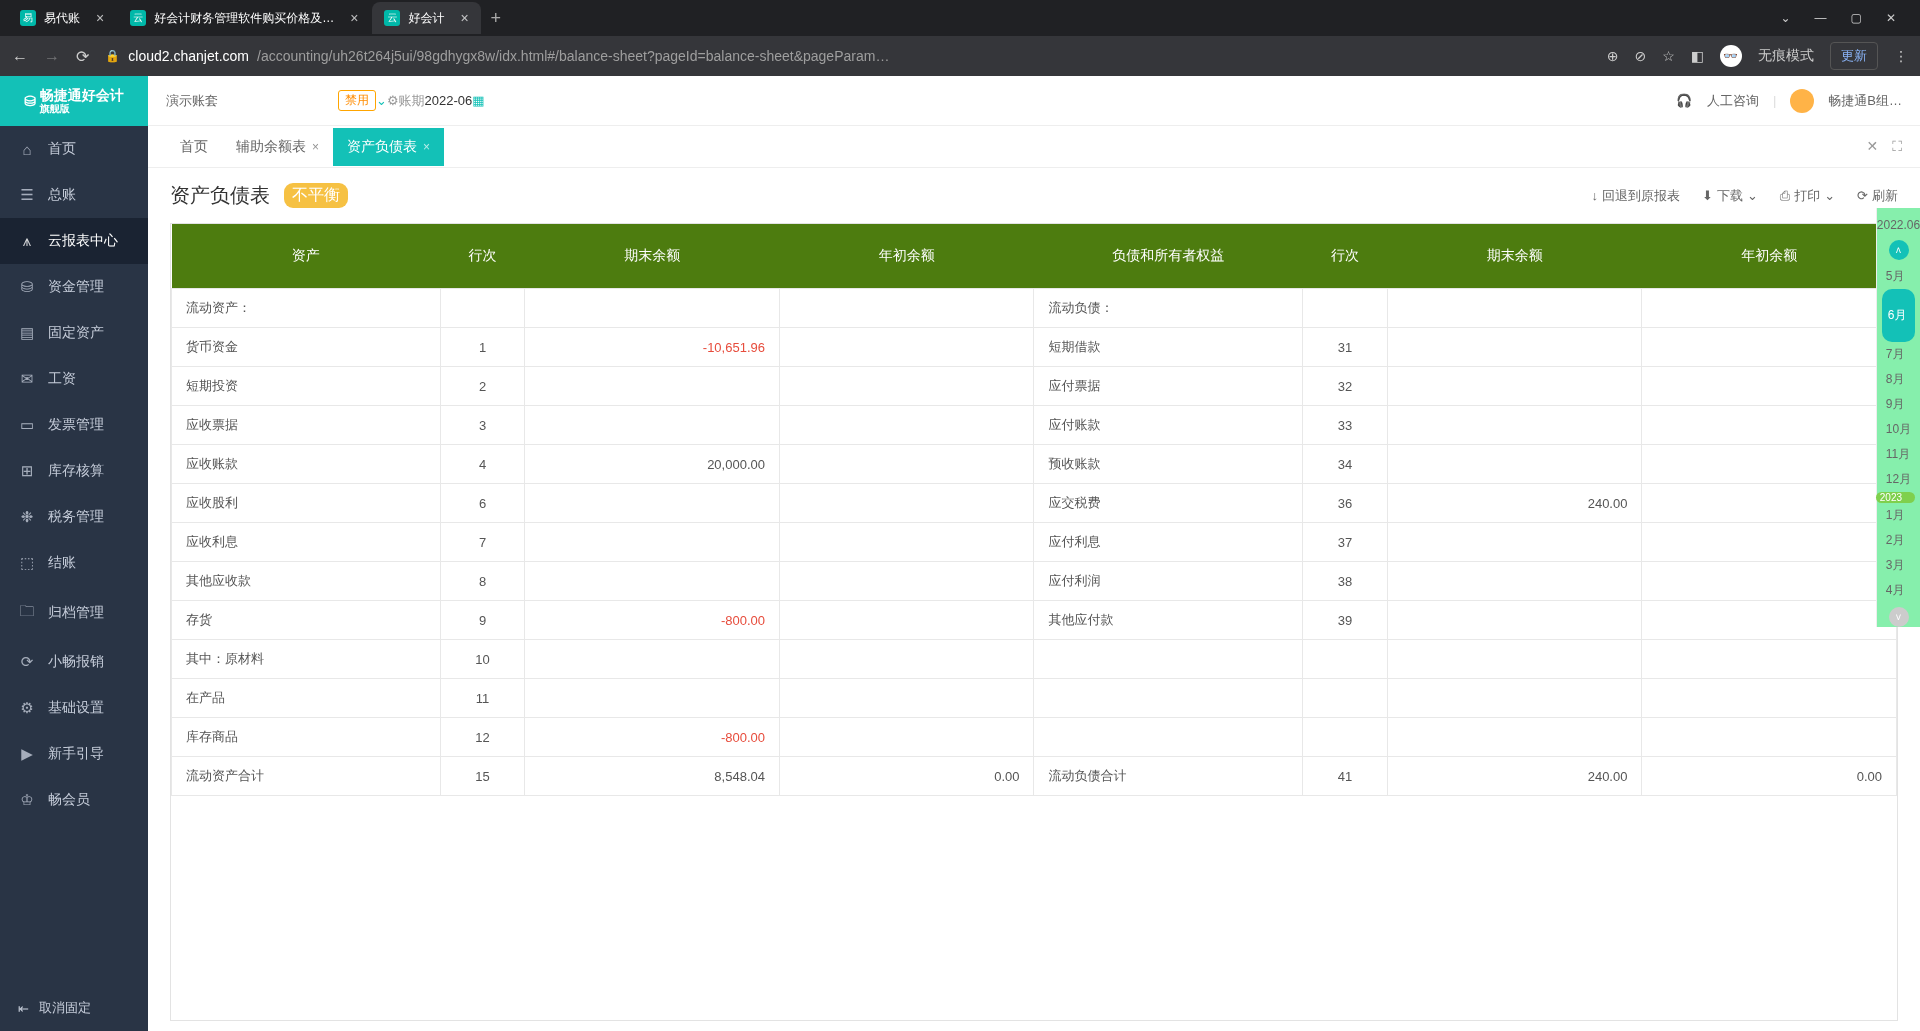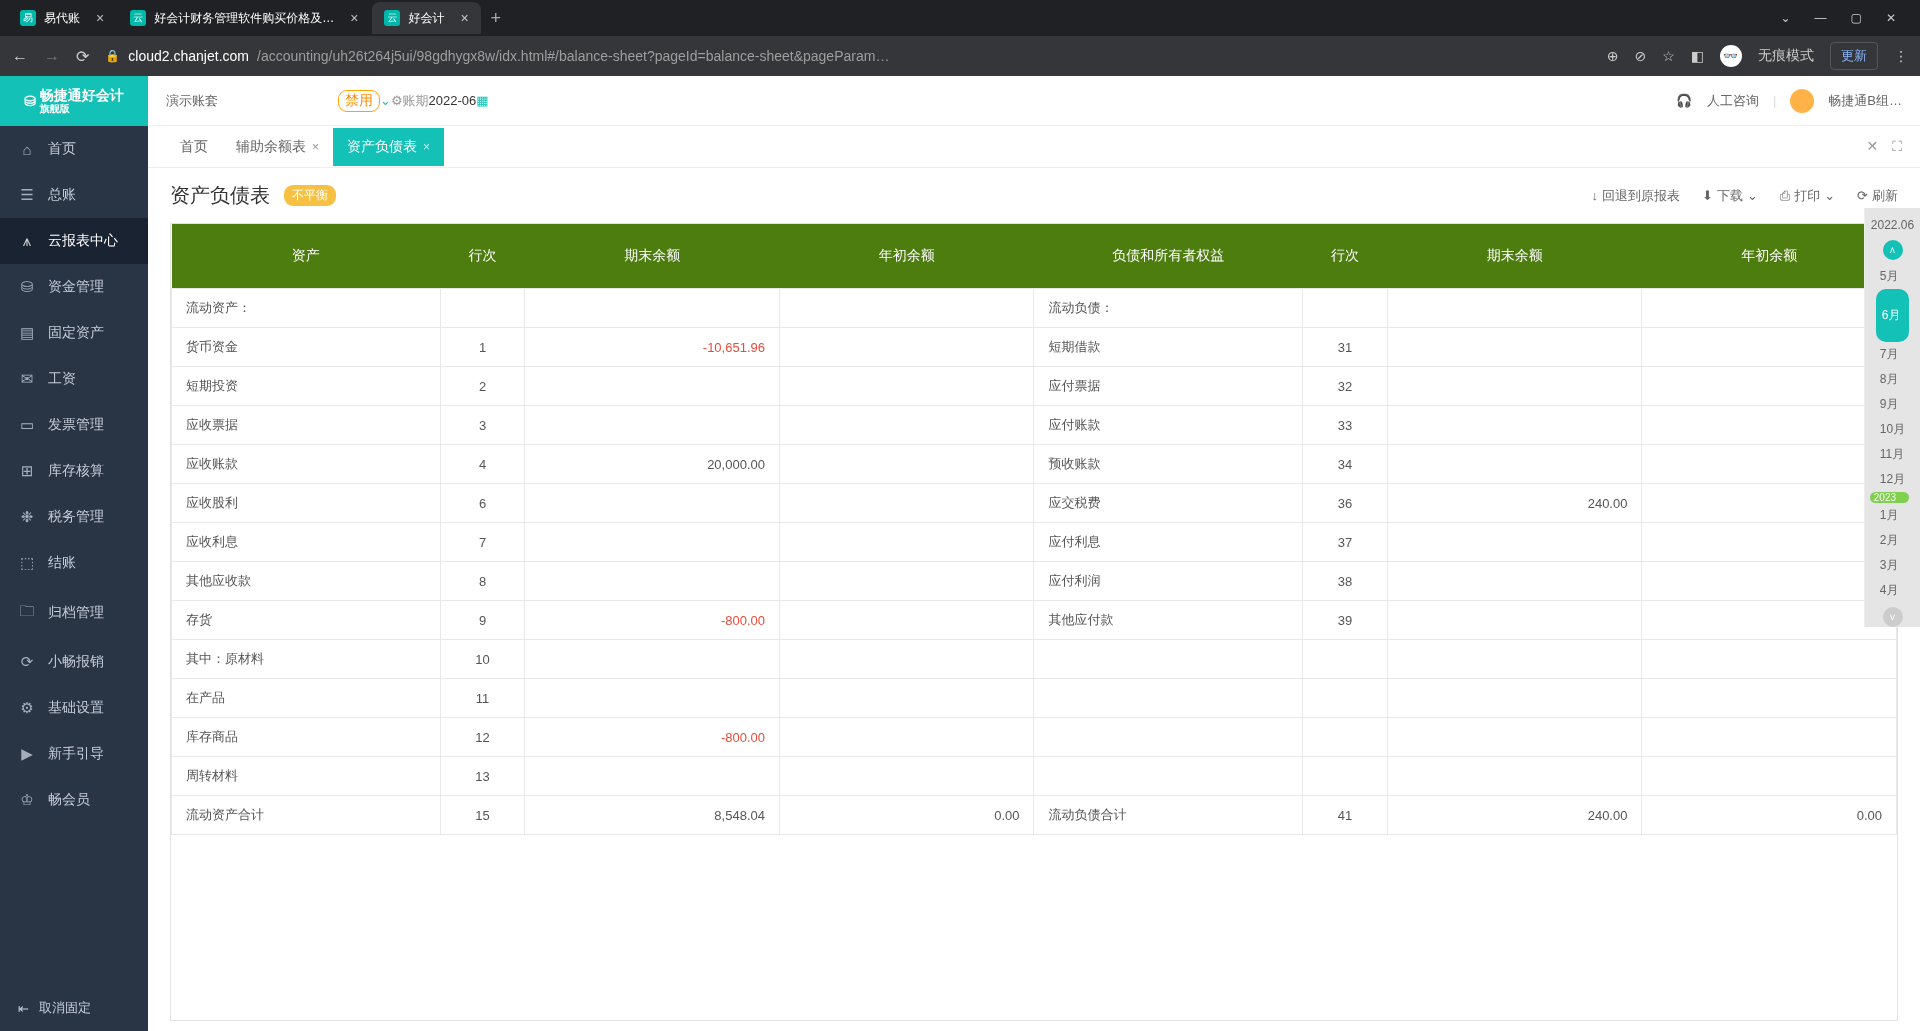--- a/index.html
+++ b/index.html
@@ -33,54 +33,54 @@
 .logo-sub { font-size: 10px; }
 .side-nav { flex: 1; }
 .side-item { display: flex; align-items: center; gap: 12px; padding: 14px 18px; font-size: 14px; cursor: pointer; }
 .side-item.active { background: #1a2332; color: #fff; }
 .side-item .icon { width: 18px; text-align: center; font-size: 15px; opacity: 0.8; }
 .side-footer { padding: 14px 18px; font-size: 13px; display: flex; align-items: center; gap: 10px; }
 
 
 .main { flex: 1; background: #fff; display: flex; flex-direction: column; position: relative; }
 .topbar { height: 50px; display: flex; align-items: center; padding: 0 18px; border-bottom: 1px solid #eee; font-size: 13px; color: #666; }
-.demo-badge { border: 1px solid #ffa500; color: #ff8c00; padding: 1px 6px; border-radius: 9px; font-size: 14px; }
+.demo-badge { border: 1px solid #ffa500; color: #ff8c00; padding: 1px 6px; border-radius: 3px; font-size: 12px; }
 .demo-chev { color: #13c1b7; }
 .period-label { color: #999; }
 .period-val { color: #333; }
 .cal-icon { color: #13c1b7; }
 .topbar-right { margin-left: auto; display: flex; align-items: center; gap: 14px; }
 .avatar { width: 24px; height: 24px; border-radius: 50%; background: #ffb347; }
 
 .tabs-row { height: 42px; display: flex; align-items: center; padding: 0 18px; font-size: 14px; color: #666; border-bottom: 1px solid #eee; }
 .page-tab { padding: 10px 14px; display: flex; align-items: center; gap: 6px; }
 .page-tab.active { background: #13c1b7; color: #fff; }
 .page-tab .x { font-size: 12px; opacity: 0.7; }
 .tabs-right { margin-left: auto; display: flex; gap: 14px; color: #999; font-size: 14px; }
 
 .page-header { display: flex; align-items: center; padding: 14px 22px; gap: 14px; }
 .page-title { font-size: 20px; color: #333; }
-.unbalanced { background: #f6c143; color: #fff; font-size: 12px; padding: 2px 8px; border-radius: 9px; }
+.unbalanced { background: #f6c143; color: #fff; font-size: 16px; padding: 2px 8px; border-radius: 9px; }
 .page-actions { margin-left: auto; display: flex; gap: 22px; font-size: 13px; color: #666; }
 .page-actions .act { display: flex; align-items: center; gap: 4px; cursor: pointer; }
 
 
 .table-wrap { flex: 1; padding: 0 22px 10px 22px; overflow: hidden; position: relative; }
 .table-scroll { height: 100%; overflow-y: auto; border: 1px solid #e3e3e3; }
 table { width: 100%; border-collapse: collapse; table-layout: fixed; }
 th { background: #4d7c0f; color: #fff; font-size: 14px; font-weight: normal; padding: 23px 8px; text-align: center; position: sticky; top: 0; }
 td { border: 1px solid #e8e8e8; padding: 10px 14px; font-size: 13px; color: #555; height: 34px; }
 td.num { text-align: center; }
 td.amt { text-align: right; }
 td.neg { color: #e74c3c; text-align: right; }
 td.label { text-align: left; }
 .scroll-arrow { position: absolute; top: 8px; right: 4px; width: 20px; height: 26px; background: #d0d0d0cc; color: #fff; display: flex; align-items: center; justify-content: center; font-size: 12px; cursor: pointer; }
 
 
-.month-rail { position: absolute; right: 0; top: 132px; width: 56px; background: #e5e5e5; border-left: 1px solid #eee; display: flex; flex-direction: column; align-items: center; padding-top: 6px; font-size: 12px; color: #666; gap: 4px; }
+.month-rail { position: absolute; right: 0; top: 132px; width: 44px; background: #86efac; border-left: 1px solid #eee; display: flex; flex-direction: column; align-items: center; padding-top: 6px; font-size: 12px; color: #666; gap: 4px; }
 .month-head { font-size: 12px; color: #666; padding: 4px; }
 .month-arrow { width: 20px; height: 20px; background: #13c1b7; color: #fff; border-radius: 50%; display: flex; align-items: center; justify-content: center; font-size: 10px; }
 .month-item { padding: 4px; }
 .month-item.cur { background: #13c1b7; color: #fff; border-radius: 10px; padding: 18px 6px; }
 .year-badge { background: #7fd04d; color: #fff; border-radius: 8px; padding: 0 4px; font-size: 10px; }
 </style>
 </head>
 <body>
 
 <div class="browser-chrome">
@@ -412,30 +412,20 @@
                 <td class="label">库存商品</td>
                 <td class="num">12</td>
                 <td class="neg">-800.00</td>
                 <td class="amt"></td>
                 <td class="label"></td>
                 <td class="num"></td>
                 <td class="amt"></td>
                 <td class="amt"></td>
               </tr>
               <tr>
-                <td class="label">周转材料</td>
-                <td class="num">13</td>
-                <td class="amt"></td>
-                <td class="amt"></td>
-                <td class="label"></td>
-                <td class="num"></td>
-                <td class="amt"></td>
-                <td class="amt"></td>
-              </tr>
-              <tr>
                 <td class="label">流动资产合计</td>
                 <td class="num">15</td>
                 <td class="amt">8,548.04</td>
                 <td class="amt">0.00</td>
                 <td class="label">流动负债合计</td>
                 <td class="num">41</td>
                 <td class="amt">240.00</td>
                 <td class="amt">0.00</td>
               </tr>
             </tbody>

